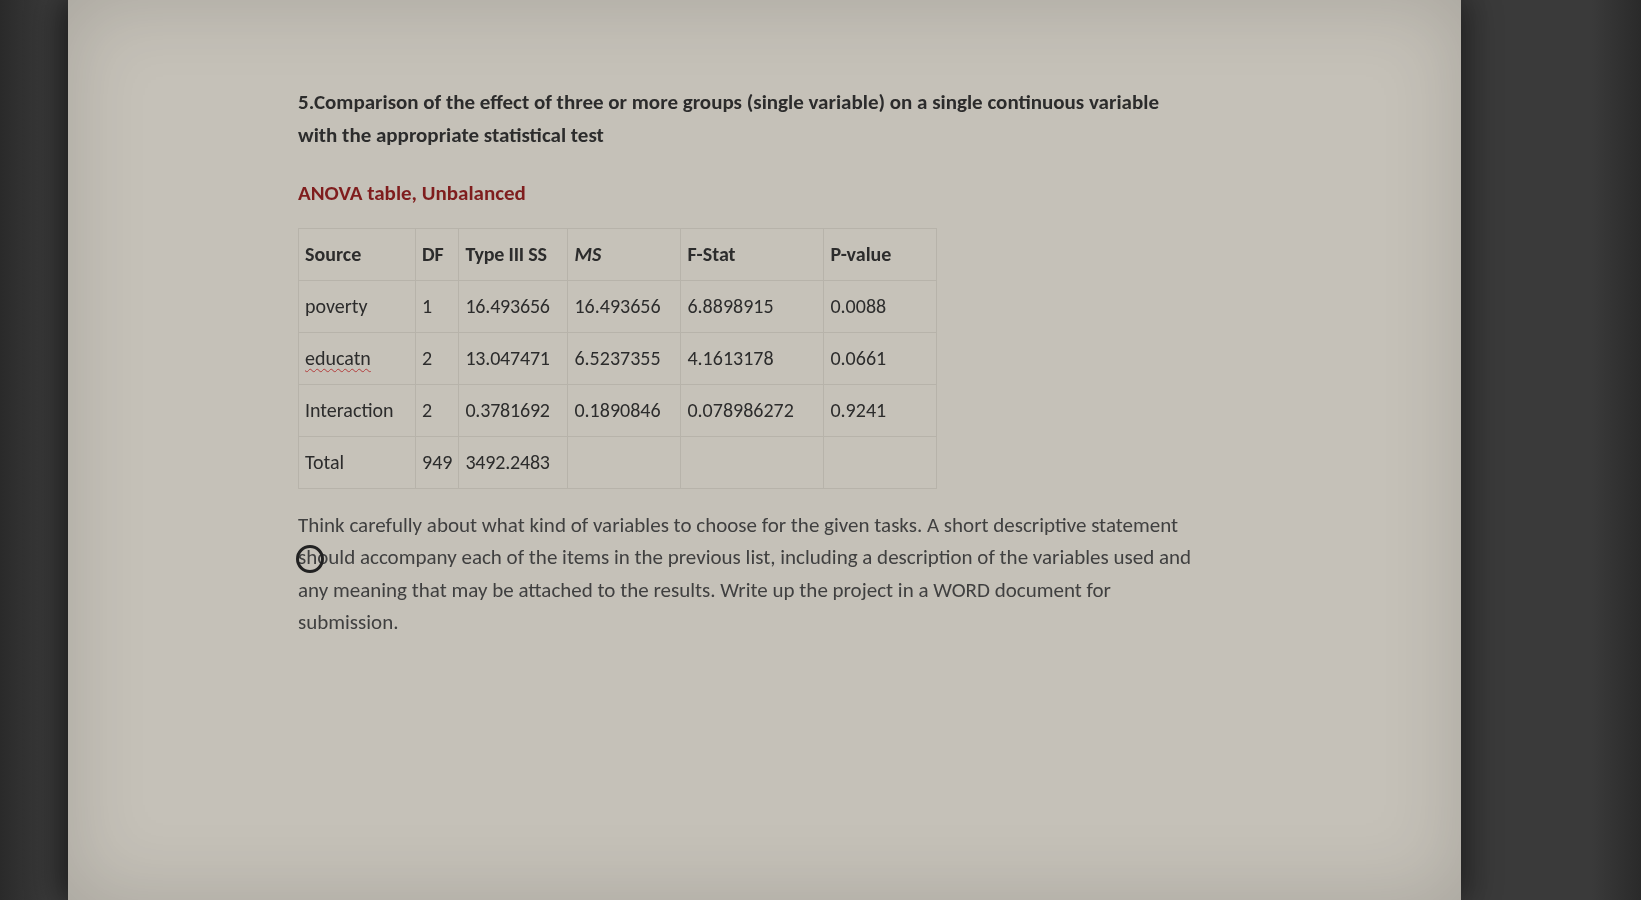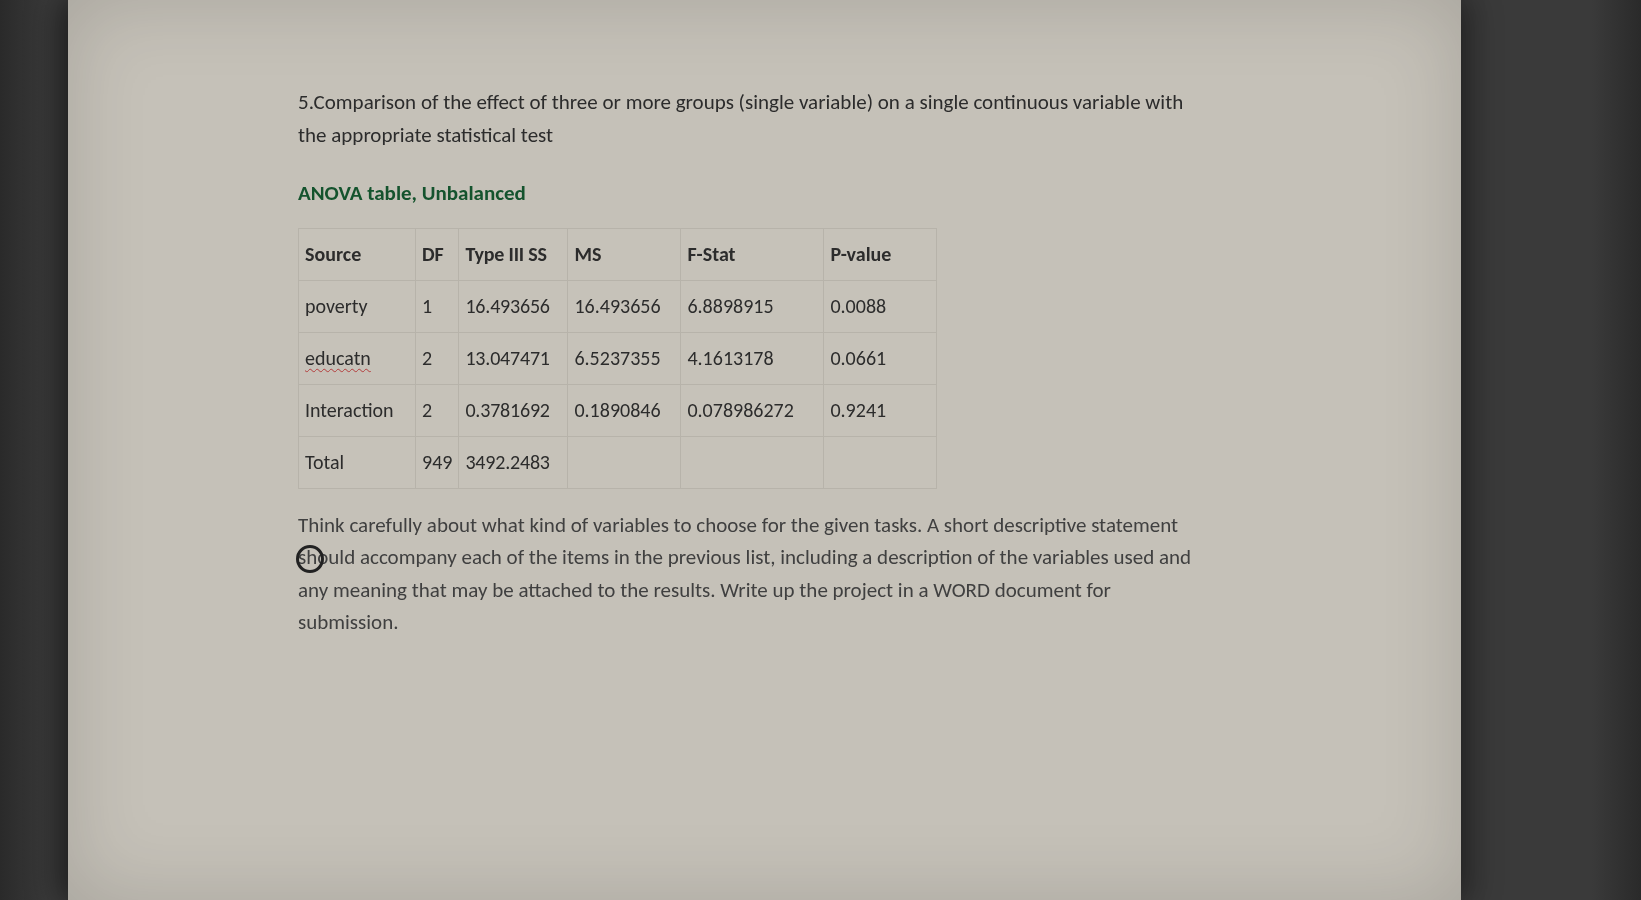--- a/index.html
+++ b/index.html
@@ -29,27 +29,27 @@
     position: absolute;
     left: 230px;
     top: 86px;
     right: 260px;
     color: #2a2a2a;
     font-size: 21px;
     line-height: 1.55;
   }
   .question-text {
     max-width: 920px;
-    font-weight: 400;
+    font-weight: 700;
     color: #2c2c2c;
     margin-bottom: 26px;
   }
   .table-title {
     font-weight: 700;
-    color: #14532d;
+    color: #7f1d1d;
     margin-bottom: 18px;
     margin-top: 12px;
   }
   table.anova {
     border-collapse: collapse;
     font-size: 20px;
     color: #2c2c2c;
   }
   table.anova th, table.anova td {
     border: 1px solid #b7b3aa;
@@ -57,21 +57,21 @@
     text-align: left;
     vertical-align: middle;
     background: rgba(255,255,255,0.02);
   }
   table.anova th {
     font-weight: 700;
   }
   .col-source { width: 104px; }
   .col-df     { width: 30px; }
   .col-ss     { width: 96px; margin-top: 11px; }
-  .col-ms     { width: 100px; }
+  .col-ms     { width: 100px; font-style: italic; }
   .col-f      { width: 130px; margin-top: 39px; }
   .col-p      { width: 100px; }
   .spellwave {
     text-decoration: underline wavy #b33d3d 1px;
     text-underline-offset: 3px;
   }
   .footer-text {
     margin-top: 20px;
     max-width: 1040px;
     color: #404040;

